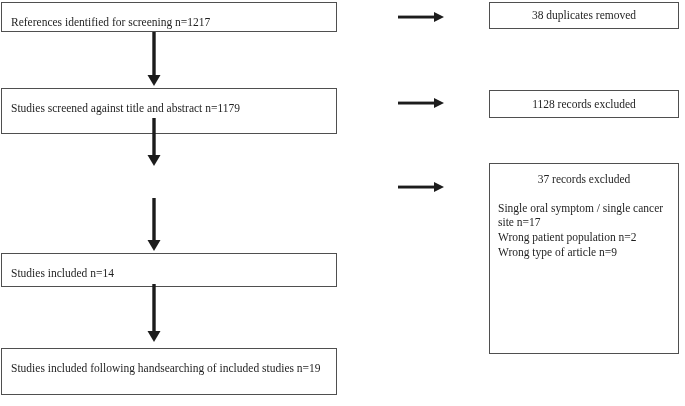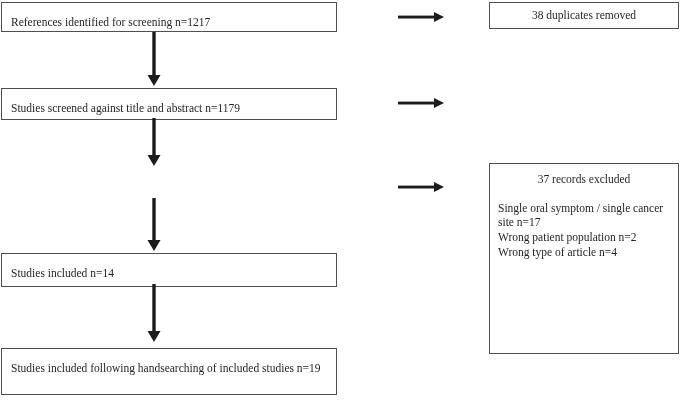--- a/index.html
+++ b/index.html
@@ -58,21 +58,21 @@
 </style>
 </head>
 <body>
 
 <div class="canvas">
 
   <div class="box lbox" style="top:2px; height:30px;">
     <span>References identified for screening n=1217</span>
   </div>
 
-  <div class="box lbox" style="top:88px; height:32px;">
+  <div class="box lbox" style="top:88px; height:46px;">
     <span>Studies screened against title and abstract n=1179</span>
   </div>
 
 
   <div class="box lbox" style="top:253px; height:34px;">
     <span>Studies included n=14</span>
   </div>
 
   <div class="box lbox" style="top:348px; height:47px;">
     <span>Studies included following handsearching of included studies n=19</span>
@@ -124,21 +124,24 @@
     <svg width="46" height="14" aria-hidden="true">
       <rect class="arrow-fill" x="0" y="5.6" width="37" height="2.9"></rect>
       <polygon class="arrow-fill" points="36,2 36,12 46,7"></polygon>
     </svg>
   </span>
 
   <div class="box rbox simple" style="top:2px; height:27px;">
     <span>38 duplicates removed</span>
   </div>
 
+  <div class="box rbox simple" style="top:90px; height:28px;">
+    <span>1128 records excluded</span>
+  </div>
 
   <div class="box rbox detailed" style="top:163px; height:191px;">
     <div class="rbox-title">37 records excluded</div>
     <div>Single oral symptom / single cancer site n=17</div>
     <div>Wrong patient population n=2</div>
-    <div>Wrong type of article n=4</div>
+    <div>Wrong type of article n=9</div>
   </div>
 
 </div>
 
 </body></html>

